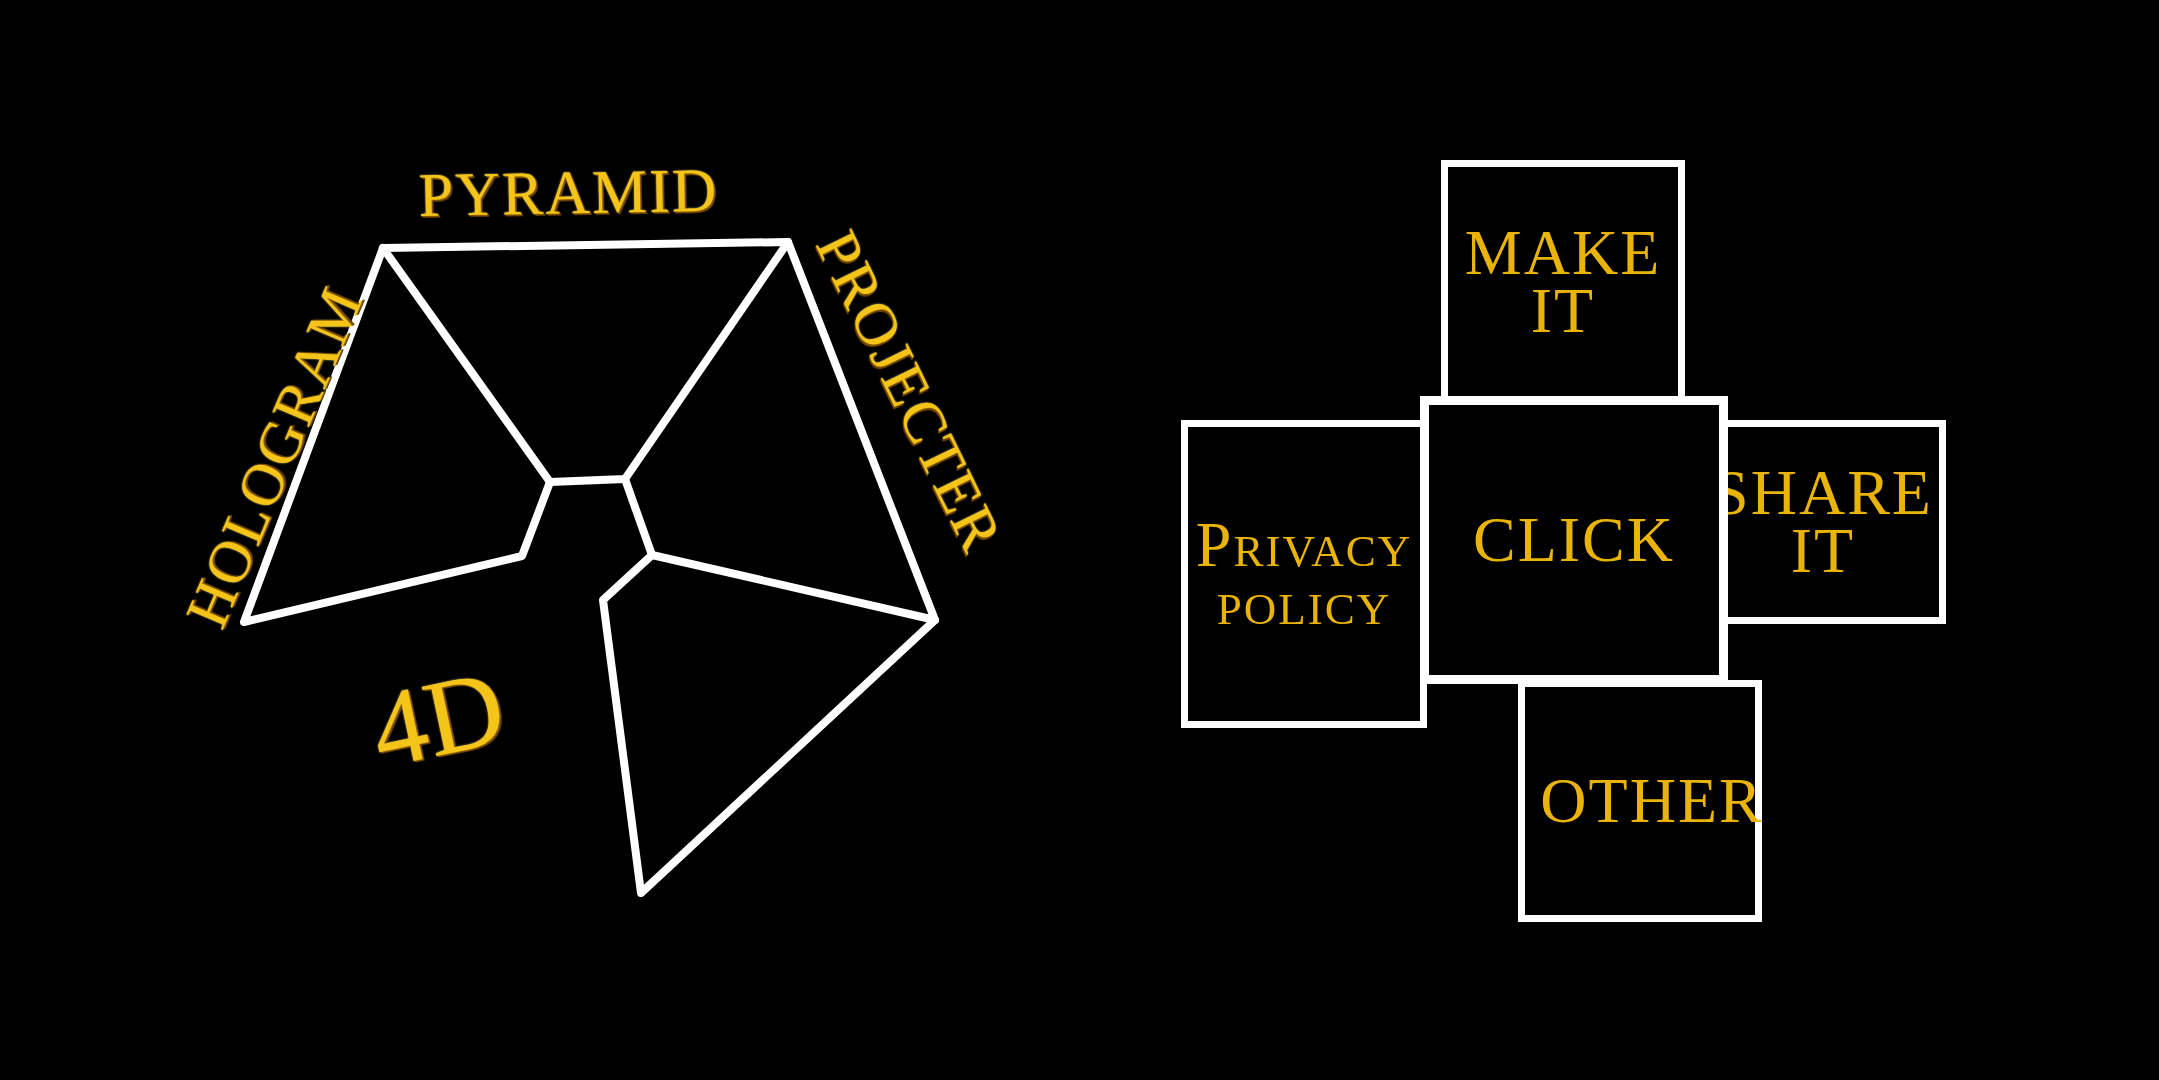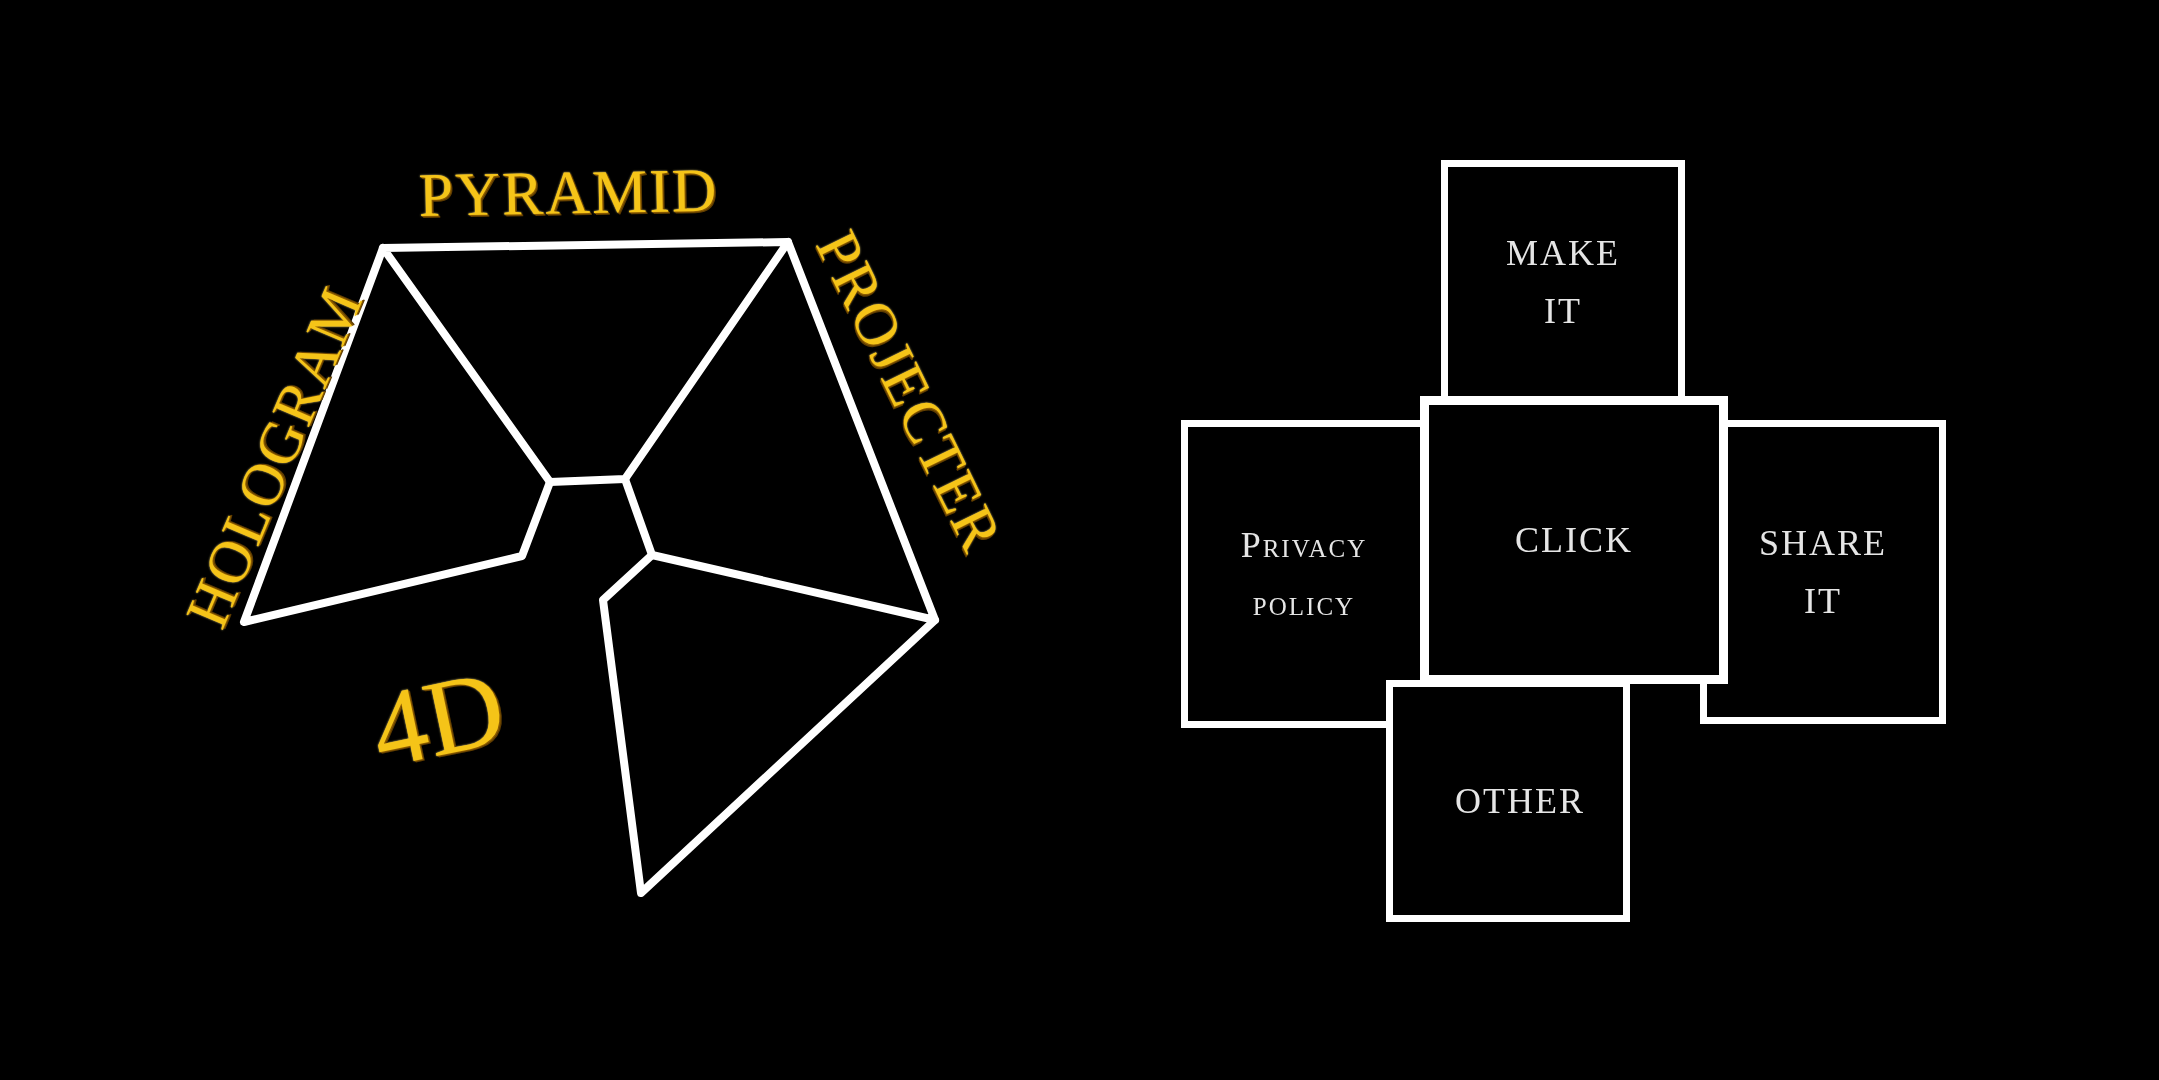--- a/index.html
+++ b/index.html
@@ -66,32 +66,32 @@
     box-sizing: border-box;
     border: 7px solid #ffffff;
     background: #000000;
     display: flex;
     align-items: center;
     justify-content: center;
     text-align: center;
     cursor: pointer;
   }
   .box-label {
-    font-size: 36px;
+    font-size: 64px;
     line-height: 58px;
     letter-spacing: 2px;
-    color: #e5e5e5;
+    color: #eab308;
   }
   .box-label .line {
     display: block;
   }
   #box-top    { left: 1441px; top: 160px; width: 244px; height: 244px; }
   #box-left   { left: 1181px; top: 420px; width: 246px; height: 308px; }
-  #box-right  { left: 1700px; top: 420px; width: 246px; height: 304px; }
-  #box-bottom { left: 1386px; top: 680px; width: 244px; height: 242px; padding-left: 24px; }
+  #box-right  { left: 1700px; top: 420px; width: 246px; height: 204px; }
+  #box-bottom { left: 1518px; top: 680px; width: 244px; height: 242px; padding-left: 24px; }
   #box-center {
     left: 1420px; top: 396px; width: 308px; height: 288px;
     border-width: 9px;
     z-index: 2;
   }
   .small-caps {
     font-variant: small-caps;
   }
 </style>
 </head>

